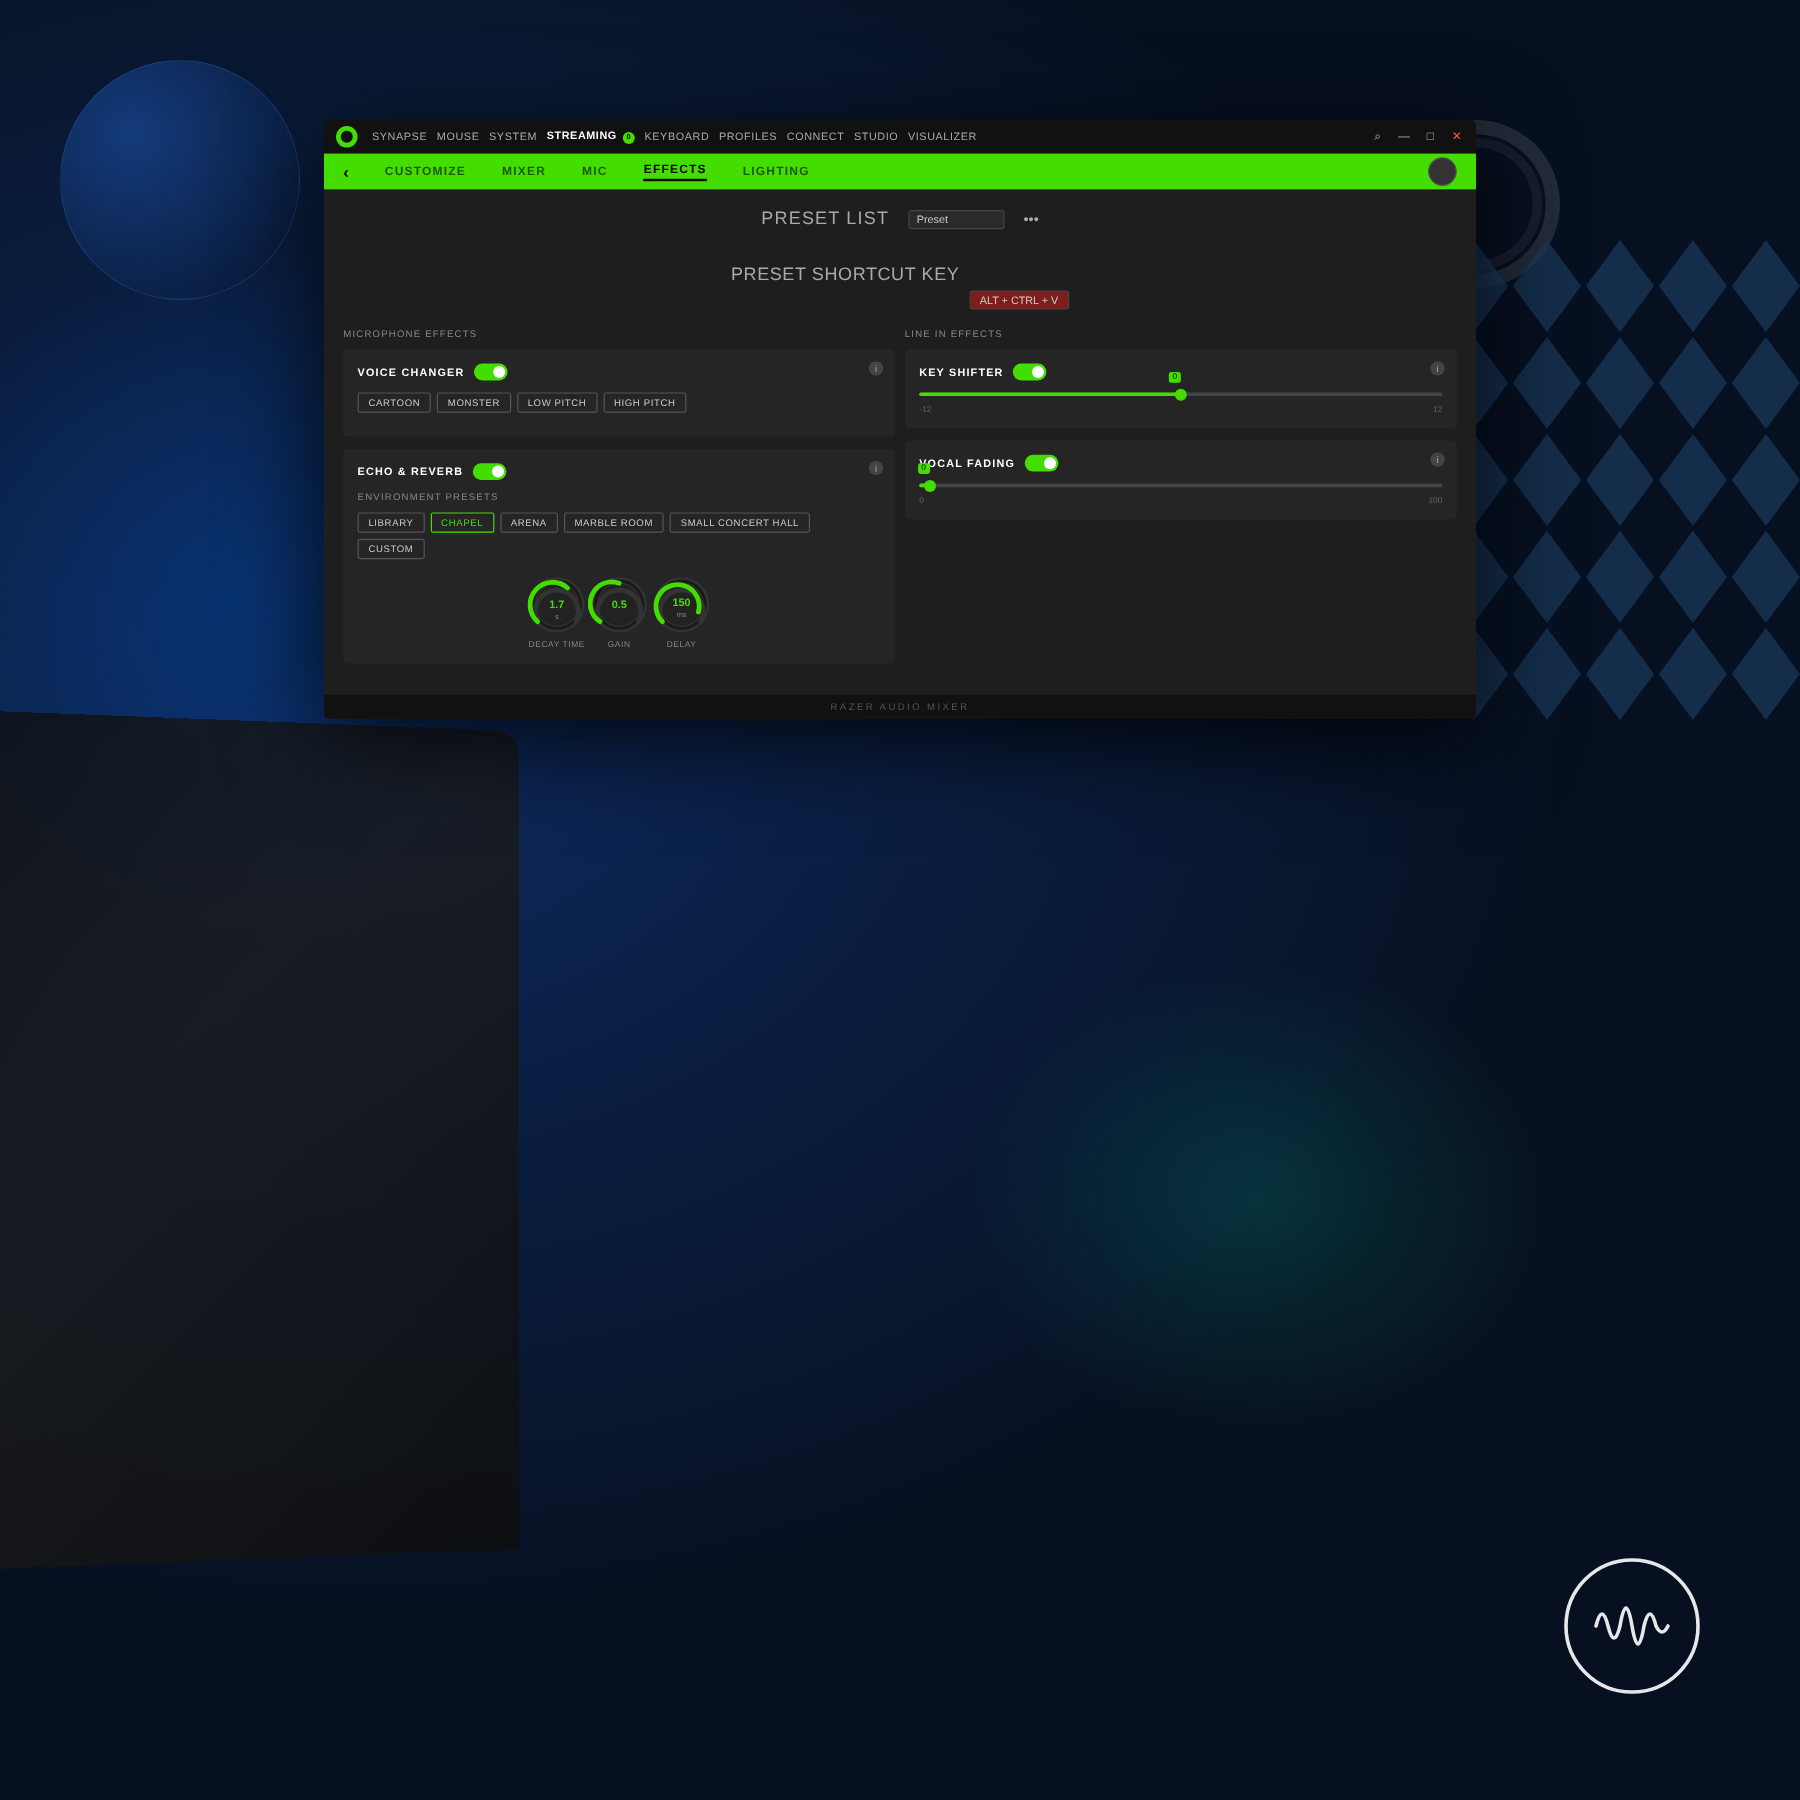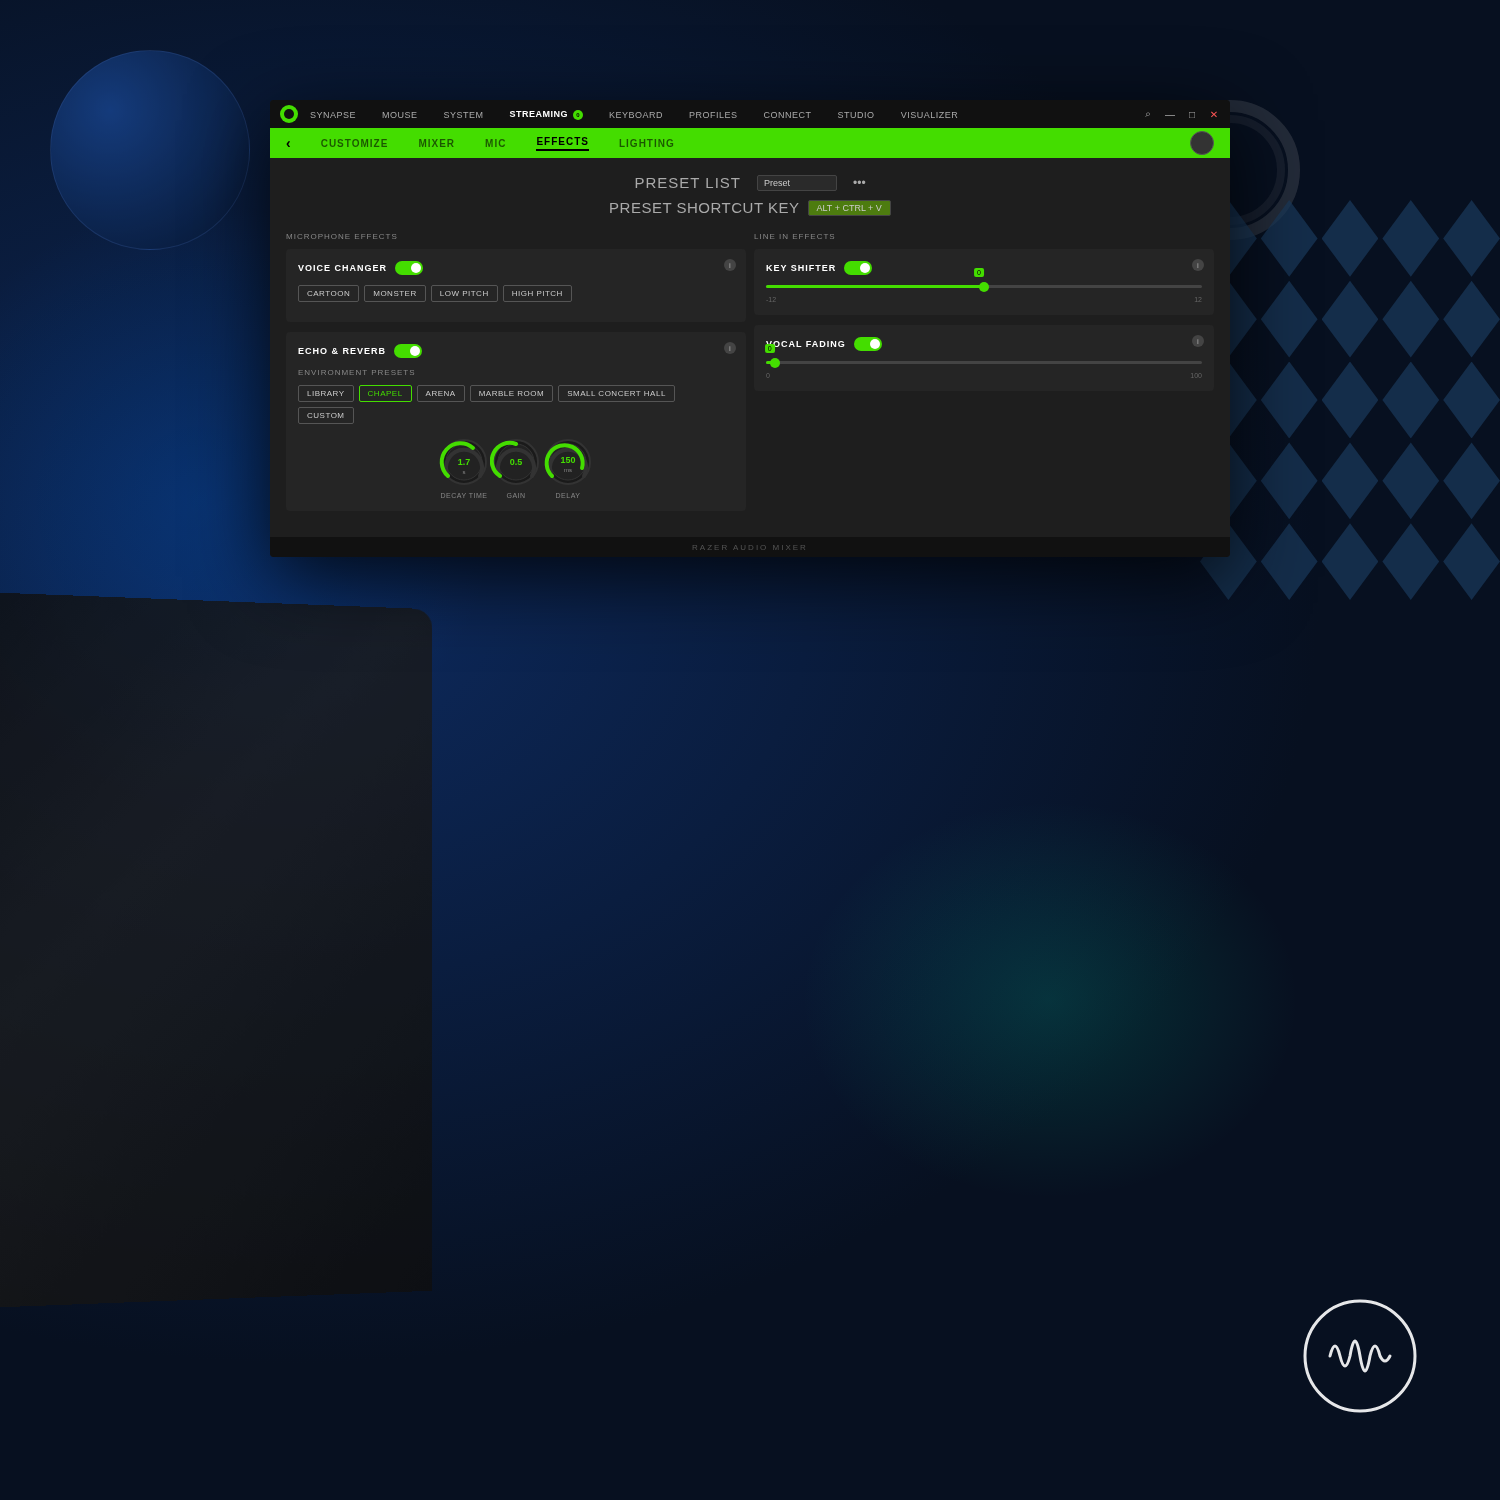--- a/index.html
+++ b/index.html
@@ -147,22 +147,22 @@
 
     .razer-logo-inner {
       width: 10px;
       height: 10px;
       background: #111;
       border-radius: 50%;
     }
 
     .nav-items {
       display: flex;
-      gap: 26px;
-      align-items: flex-end;
+      gap: 8px;
+      align-items: center;
     }
 
     .nav-item {
       font-size: 9px;
       color: #aaa;
       letter-spacing: 0.5px;
       cursor: pointer;
       text-transform: uppercase;
     }
 
@@ -294,26 +294,27 @@
     }
 
     .shortcut-label {
       font-size: 15px;
       color: #aaa;
       text-transform: uppercase;
       letter-spacing: 0.5px;
     }
 
     .shortcut-value {
-      background: #4d7c0f;
+      background: #7f1d1d;
       border: 1px solid #444;
       color: #ccc;
       font-size: 9px;
       padding: 2px 8px;
       border-radius: 2px;
+      margin-top: 43px;
     }
 
     
     .effects-grid {
       display: grid;
       grid-template-columns: 1fr 1fr;
       gap: 8px;
     }
 
     .effects-col-label {

